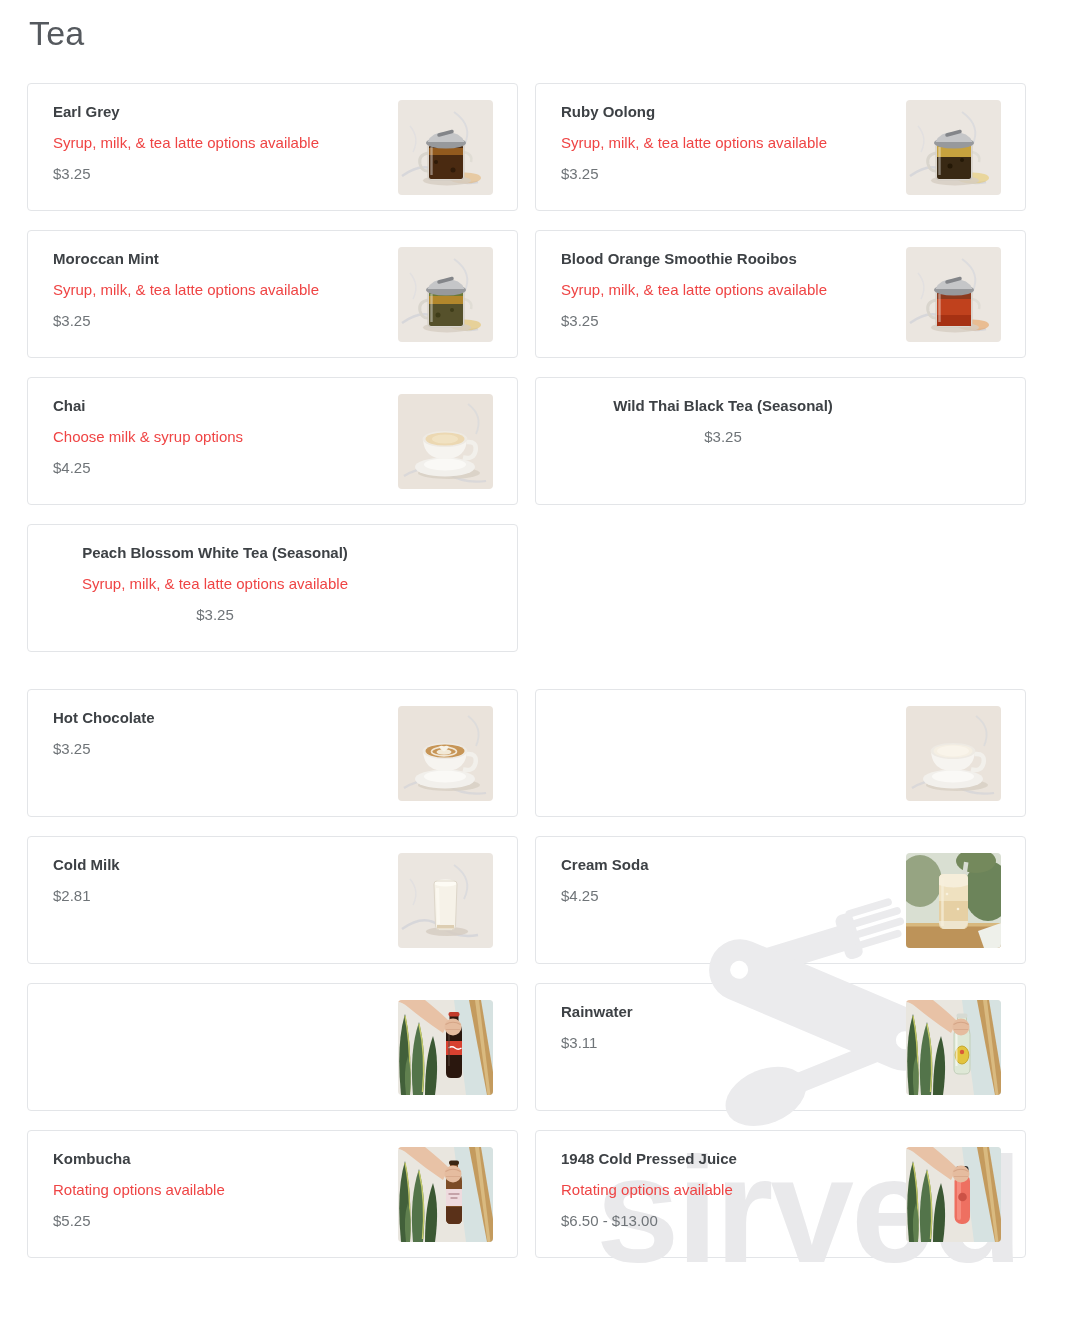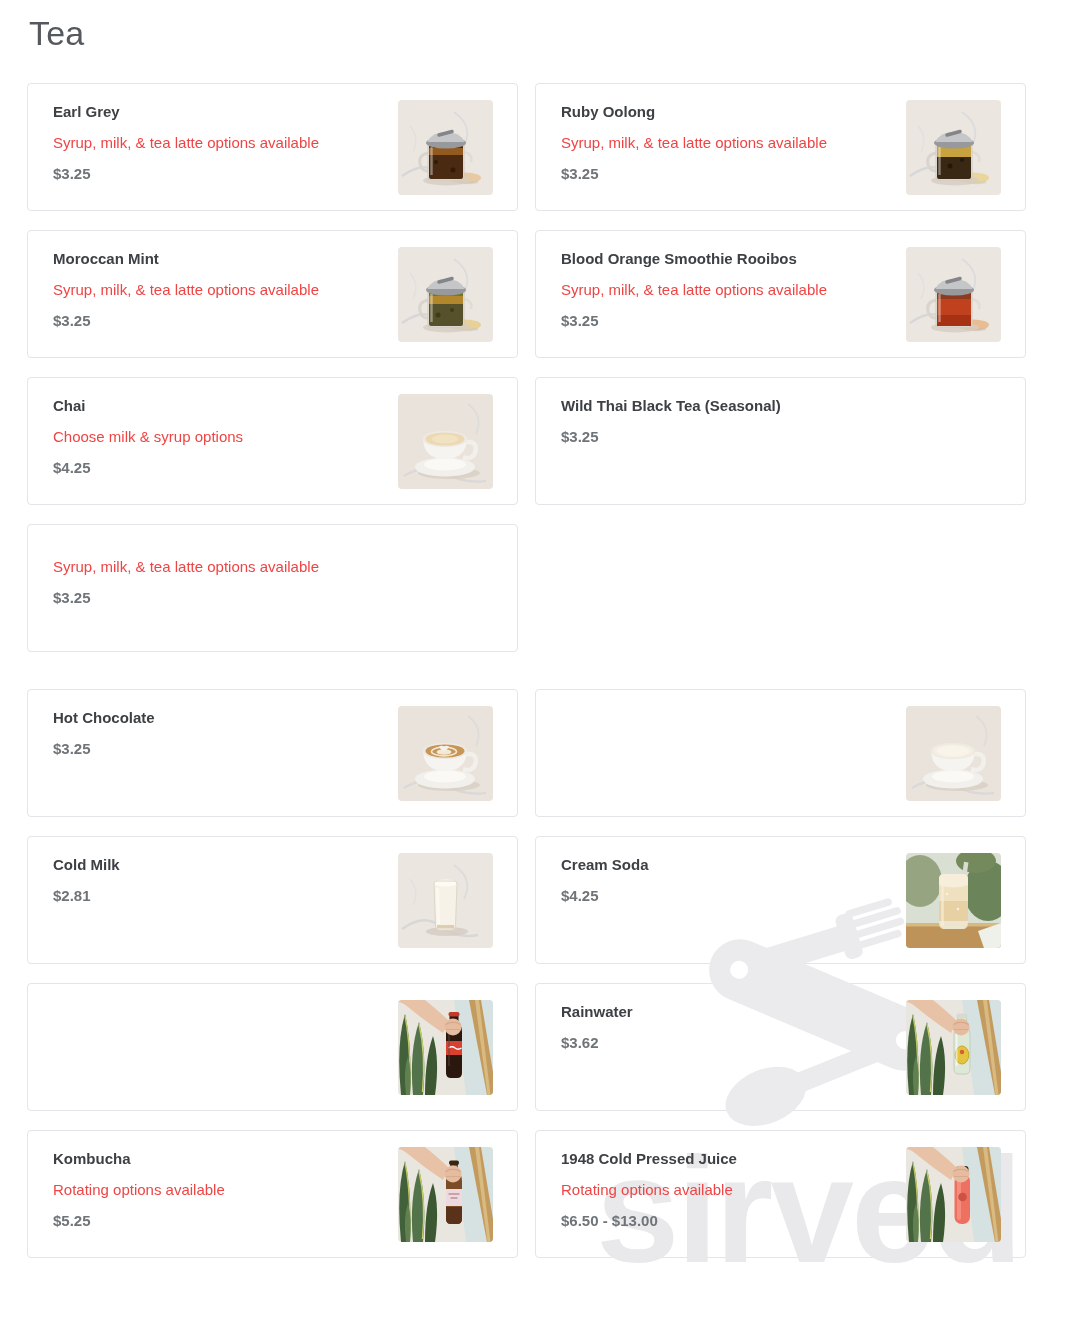--- a/index.html
+++ b/index.html
@@ -4,25 +4,25 @@
 <style>
   html,body{margin:0;padding:0;background:#ffffff;}
   body{font-family:"Liberation Sans","DejaVu Sans",sans-serif;color:#3d4145;}
   .page{position:relative;width:1082px;height:1337px;overflow:hidden;background:#fff;}
   .content{position:relative;padding:14px 0 0 27px;}
   .menu-section{width:802px;}
   .menu-section + .menu-section{margin-top:37px;}
   .section-title{font-size:34px;font-weight:300;color:#55595e;margin:0 0 30px 2px;line-height:1.15;letter-spacing:.2px;}
   .grid{display:grid;grid-template-columns:491px 491px;gap:19px 17px;}
   .card{position:relative;box-sizing:border-box;background:#fff;border:1px solid #e3e5e8;border-radius:4px;padding:19px 140px 18px 25px;min-height:128px;}
-  .card.no-photo{}
+  .card.no-photo{text-align:center;}
   .card-text{position:relative;z-index:2;}
   .item-name{font-size:15px;line-height:17px;font-weight:600;color:#3d4145;}
   .item-desc{font-size:15px;line-height:17px;color:#ef4444;margin-top:14px;}
-  .item-price{font-size:15px;line-height:17px;color:#6f7478;margin-top:14px;font-weight:bold;}
+  .item-price{font-size:15px;line-height:17px;color:#6f7478;margin-top:14px;}
   .item-photo{position:absolute;top:16px;right:24px;width:95px;height:95px;border-radius:4px;overflow:hidden;z-index:2;}
   .item-photo svg{display:block;}
   .watermark{position:absolute;top:0;left:0;z-index:1;pointer-events:none;}
 </style>
 </head>
 <body>
 
 <div class="page">
 
   <svg class="watermark" width="1082" height="1337" viewBox="0 0 1082 1337">
@@ -200,20 +200,21 @@
     <div class="card-text">
       <div class="item-name">Wild Thai Black Tea (Seasonal)</div>
 
       <div class="item-price">$3.25</div>
     </div>
 
   </div>
 
   <div class="card no-photo">
     <div class="card-text">
+      <div class="item-name">Peach Blossom White Tea (Seasonal)</div>
       <div class="item-desc">Syrup, milk, &amp; tea latte options available</div>
       <div class="item-price">$3.25</div>
     </div>
 
   </div>
 </div>
   </section>
 
   <section class="menu-section">
     <div class="grid">
@@ -332,21 +333,21 @@
                   <path d="M47.5 24.5 q7.5 -4.5 15 0" stroke="#d5a587" stroke-width="1.1" fill="none"></path>
                   <path d="M48 29.5 h14" stroke="#d5a587" stroke-width="1" opacity=".7"></path>
                 </svg>
               </div>
   </div>
 
   <div class="card">
     <div class="card-text">
       <div class="item-name">Rainwater</div>
 
-      <div class="item-price">$3.62</div>
+      <div class="item-price">$3.11</div>
     </div>
     <div class="item-photo">
                 <svg viewBox="0 0 95 95" width="95" height="95">
                   <rect width="95" height="95" fill="#e9e6df"></rect>
                   <polygon points="56,0 95,0 95,95 68,95" fill="#d6e2e1"></polygon>
                   <polygon points="71,0 83,0 95,72 95,95 89,95" fill="#c49b5e"></polygon>
                   <polygon points="77,0 81,0 92.5,95 89.5,95" fill="#d9ba80"></polygon>
                   <path d="M3 95 Q-2 44 7 14 Q14 44 12 95 Z" fill="#42603a"></path>
                   <path d="M7 16 Q13 44 11.5 92" stroke="#bfc464" stroke-width="1.4" fill="none"></path>
                   <path d="M15 95 Q11 52 21 22 Q29 54 25 95 Z" fill="#53744a"></path>

